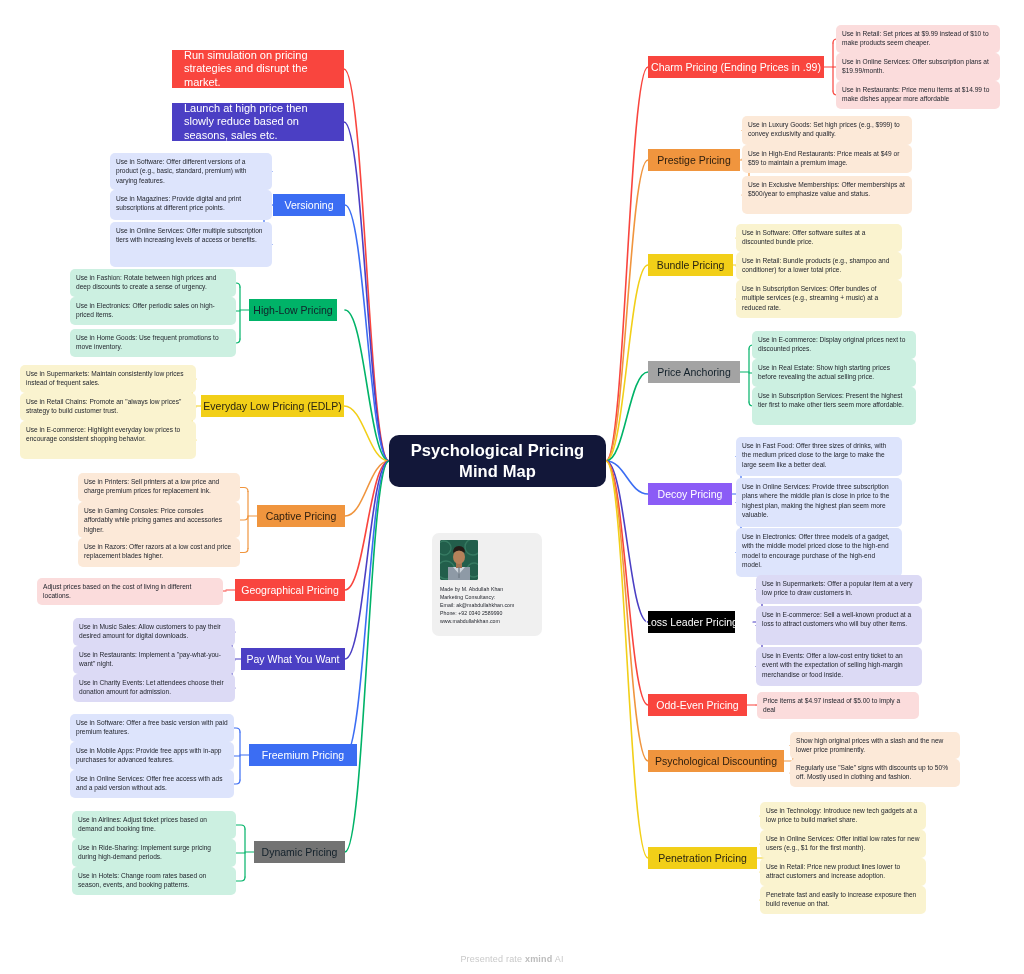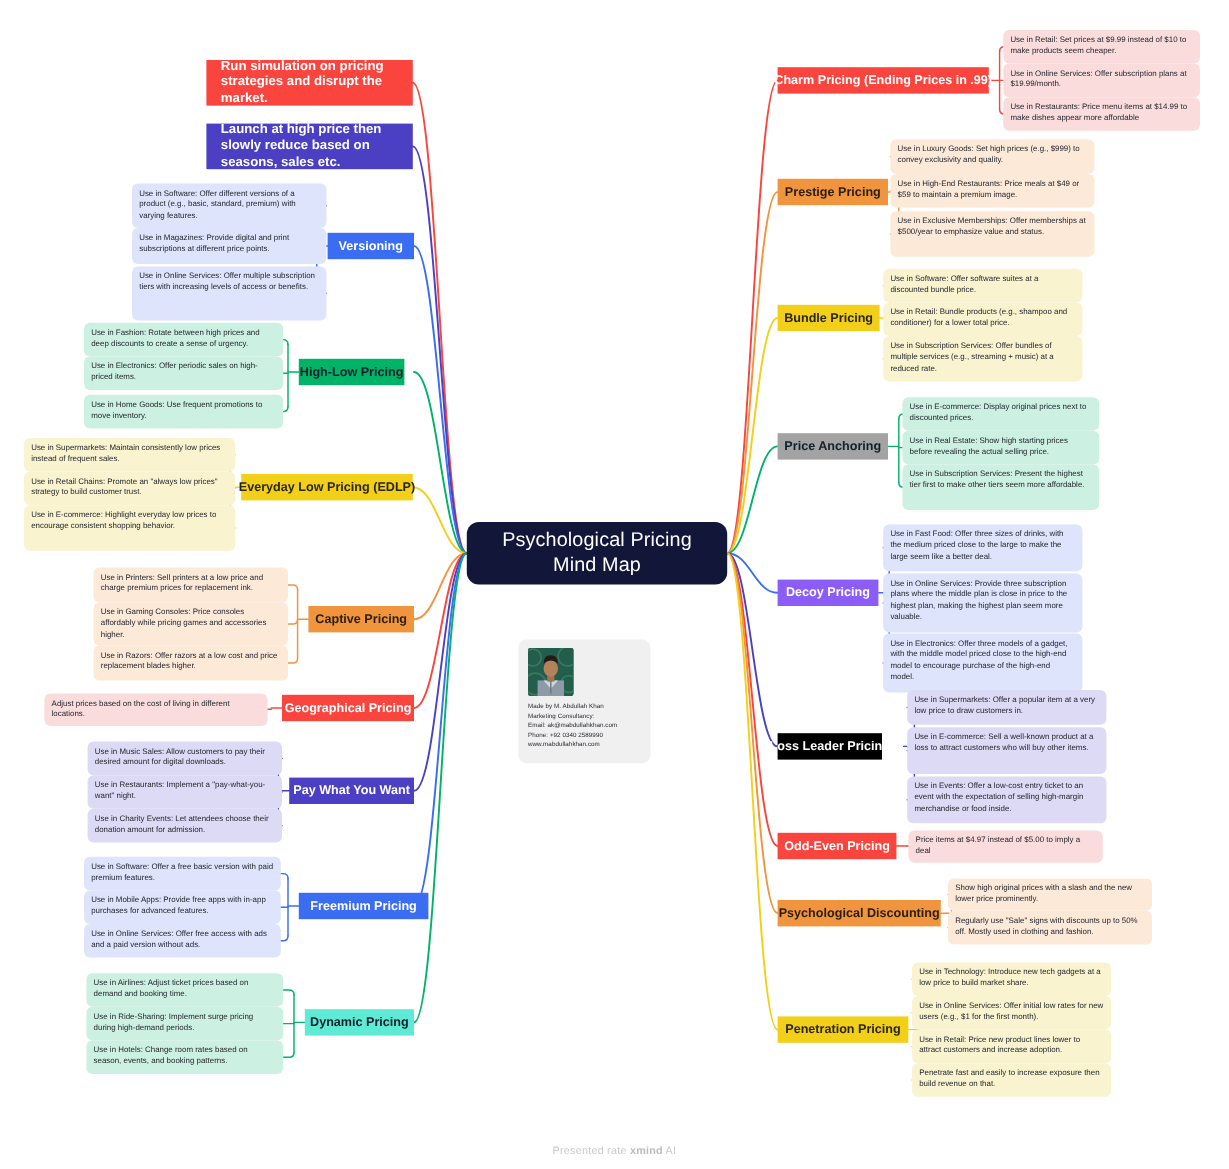--- a/index.html
+++ b/index.html
@@ -10,40 +10,40 @@
     overflow:hidden;
   }
   #canvas{ position:relative; width:1024px; height:974px; }
   svg#links{ position:absolute; left:0; top:0; width:1024px; height:974px; pointer-events:none; }
 
   
   .central{
     position:absolute; left:389px; top:435px; width:217px; height:52px;
     background:#121739; color:#ffffff; border-radius:10px;
     display:flex; align-items:center; justify-content:center; text-align:center;
-    font-size:16.5px; font-weight:400; letter-spacing:.1px; line-height:1.25;
+    font-size:16.5px; font-weight:700; letter-spacing:.1px; line-height:1.25;
     padding:0 10px; z-index:6;
   }
 
   
   .author-card{
     position:absolute; left:432px; top:533px; width:110px; height:103px;
     background:#f0f0f0; border-radius:7px; padding:7px 8px 6px 8px; z-index:6;
   }
   .author-photo{
     width:38px; height:40px; border-radius:2px; overflow:hidden; margin-bottom:5px;
     position:relative; background:#1f5c49;
   }
   .author-lines{ font-size:5.2px; line-height:1.55; color:#23262e; letter-spacing:.05px; }
 
   
   .mtopic{
     position:absolute; border-radius:0; display:flex; align-items:center;
     justify-content:center; text-align:center; padding:0 9px;
-    font-size:10.5px; font-weight:700; line-height:1.2; z-index:5;
+    font-size:10.5px; font-weight:400; line-height:1.2; z-index:5;
     white-space:nowrap;
   }
   .mtopic.wrap{ white-space:normal; }
 
   
   .leaf{
     position:absolute; border-radius:5px; padding:4px 6px;
     font-size:6.6px; line-height:1.42; color:#23262e; z-index:4;
   }
 
@@ -213,21 +213,21 @@
     <div class="mtopic" style="left: 235px; top: 579px; width: 110px; height: 22px; background: rgb(249, 69, 62); color: rgb(255, 255, 255);">Geographical Pricing</div>
     <div class="leaf" style="left: 37px; top: 578px; width: 186px; min-height: 26px; background: rgb(251, 220, 220);">Adjust prices based on the cost of living in different locations.</div>
     <div class="mtopic" style="left: 241px; top: 648px; width: 104px; height: 22px; background: rgb(75, 63, 196); color: rgb(255, 255, 255);">Pay What You Want</div>
     <div class="leaf" style="left: 73px; top: 618px; width: 162px; min-height: 28px; background: rgb(220, 218, 245);">Use in Music Sales: Allow customers to pay their desired amount for digital downloads.</div>
     <div class="leaf" style="left: 73px; top: 646px; width: 162px; min-height: 28px; background: rgb(220, 218, 245);">Use in Restaurants: Implement a "pay-what-you-want" night.</div>
     <div class="leaf" style="left: 73px; top: 674px; width: 162px; min-height: 28px; background: rgb(220, 218, 245);">Use in Charity Events: Let attendees choose their donation amount for admission.</div>
     <div class="mtopic" style="left: 249px; top: 744px; width: 108px; height: 22px; background: rgb(59, 109, 243); color: rgb(255, 255, 255);">Freemium Pricing</div>
     <div class="leaf" style="left: 70px; top: 714px; width: 164px; min-height: 28px; background: rgb(221, 228, 252);">Use in Software: Offer a free basic version with paid premium features.</div>
     <div class="leaf" style="left: 70px; top: 742px; width: 164px; min-height: 28px; background: rgb(221, 228, 252);">Use in Mobile Apps: Provide free apps with in-app purchases for advanced features.</div>
     <div class="leaf" style="left: 70px; top: 770px; width: 164px; min-height: 28px; background: rgb(221, 228, 252);">Use in Online Services: Offer free access with ads and a paid version without ads.</div>
-    <div class="mtopic" style="left: 254px; top: 841px; width: 91px; height: 22px; background: #5eead4; color: rgb(18, 32, 42);">Dynamic Pricing</div>
+    <div class="mtopic" style="left: 254px; top: 841px; width: 91px; height: 22px; background: #737373; color: rgb(18, 32, 42);">Dynamic Pricing</div>
     <div class="leaf" style="left: 72px; top: 811px; width: 164px; min-height: 28px; background: rgb(204, 240, 225);">Use in Airlines: Adjust ticket prices based on demand and booking time.</div>
     <div class="leaf" style="left: 72px; top: 839px; width: 164px; min-height: 28px; background: rgb(204, 240, 225);">Use in Ride-Sharing: Implement surge pricing during high-demand periods.</div>
     <div class="leaf" style="left: 72px; top: 867px; width: 164px; min-height: 28px; background: rgb(204, 240, 225);">Use in Hotels: Change room rates based on season, events, and booking patterns.</div>
     <div class="mtopic" style="left: 648px; top: 56px; width: 176px; height: 22px; background: rgb(249, 69, 62); color: rgb(255, 255, 255);">Charm Pricing (Ending Prices in .99)</div>
     <div class="leaf" style="left: 836px; top: 25px; width: 164px; min-height: 28px; background: rgb(251, 220, 220);">Use in Retail: Set prices at $9.99 instead of $10 to make products seem cheaper.</div>
     <div class="leaf" style="left: 836px; top: 53px; width: 164px; min-height: 28px; background: rgb(251, 220, 220);">Use in Online Services: Offer subscription plans at $19.99/month.</div>
     <div class="leaf" style="left: 836px; top: 81px; width: 164px; min-height: 28px; background: rgb(251, 220, 220);">Use in Restaurants: Price menu items at $14.99 to make dishes appear more affordable</div>
     <div class="mtopic" style="left: 648px; top: 149px; width: 92px; height: 22px; background: rgb(240, 149, 62); color: rgb(43, 29, 14);">Prestige Pricing</div>
     <div class="leaf" style="left: 742px; top: 116px; width: 170px; min-height: 29px; background: rgb(252, 233, 216);">Use in Luxury Goods: Set high prices (e.g., $999) to convey exclusivity and quality.</div>
     <div class="leaf" style="left: 742px; top: 145px; width: 170px; min-height: 28px; background: rgb(252, 233, 216);">Use in High-End Restaurants: Price meals at $49 or $59 to maintain a premium image.</div>

